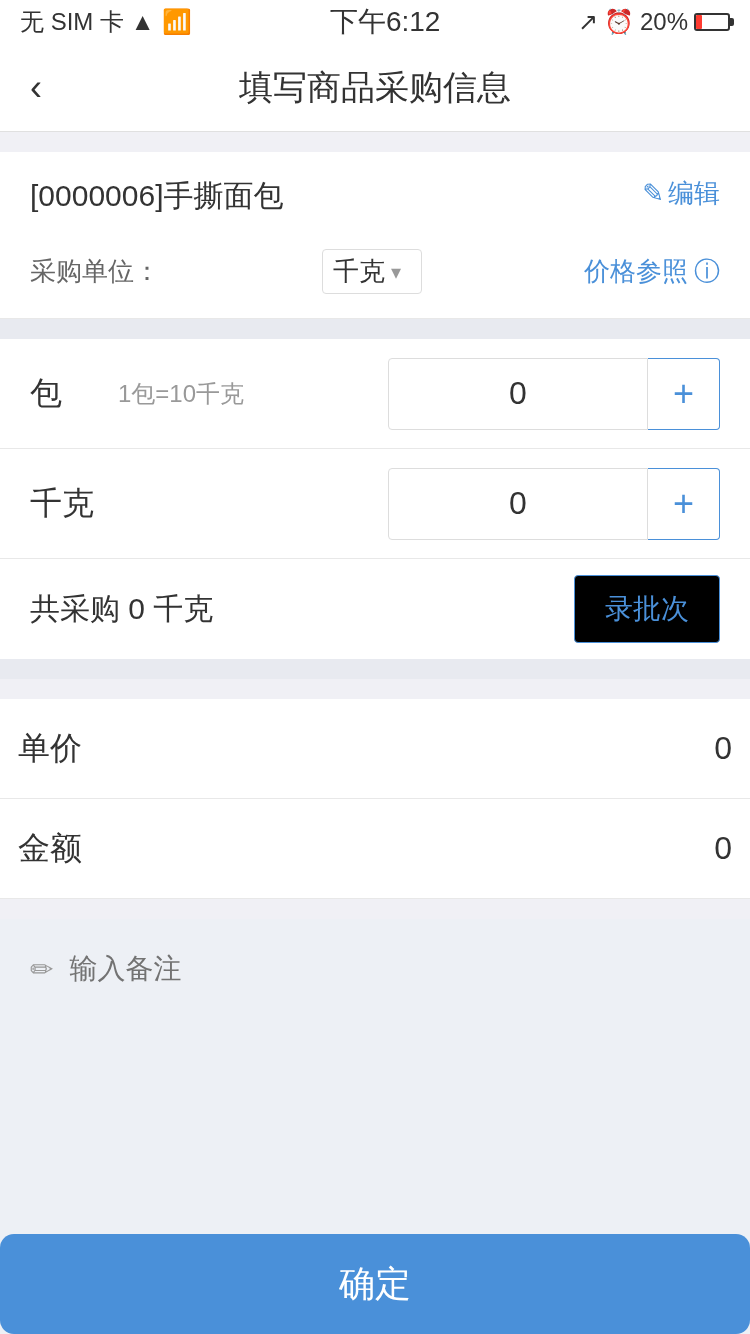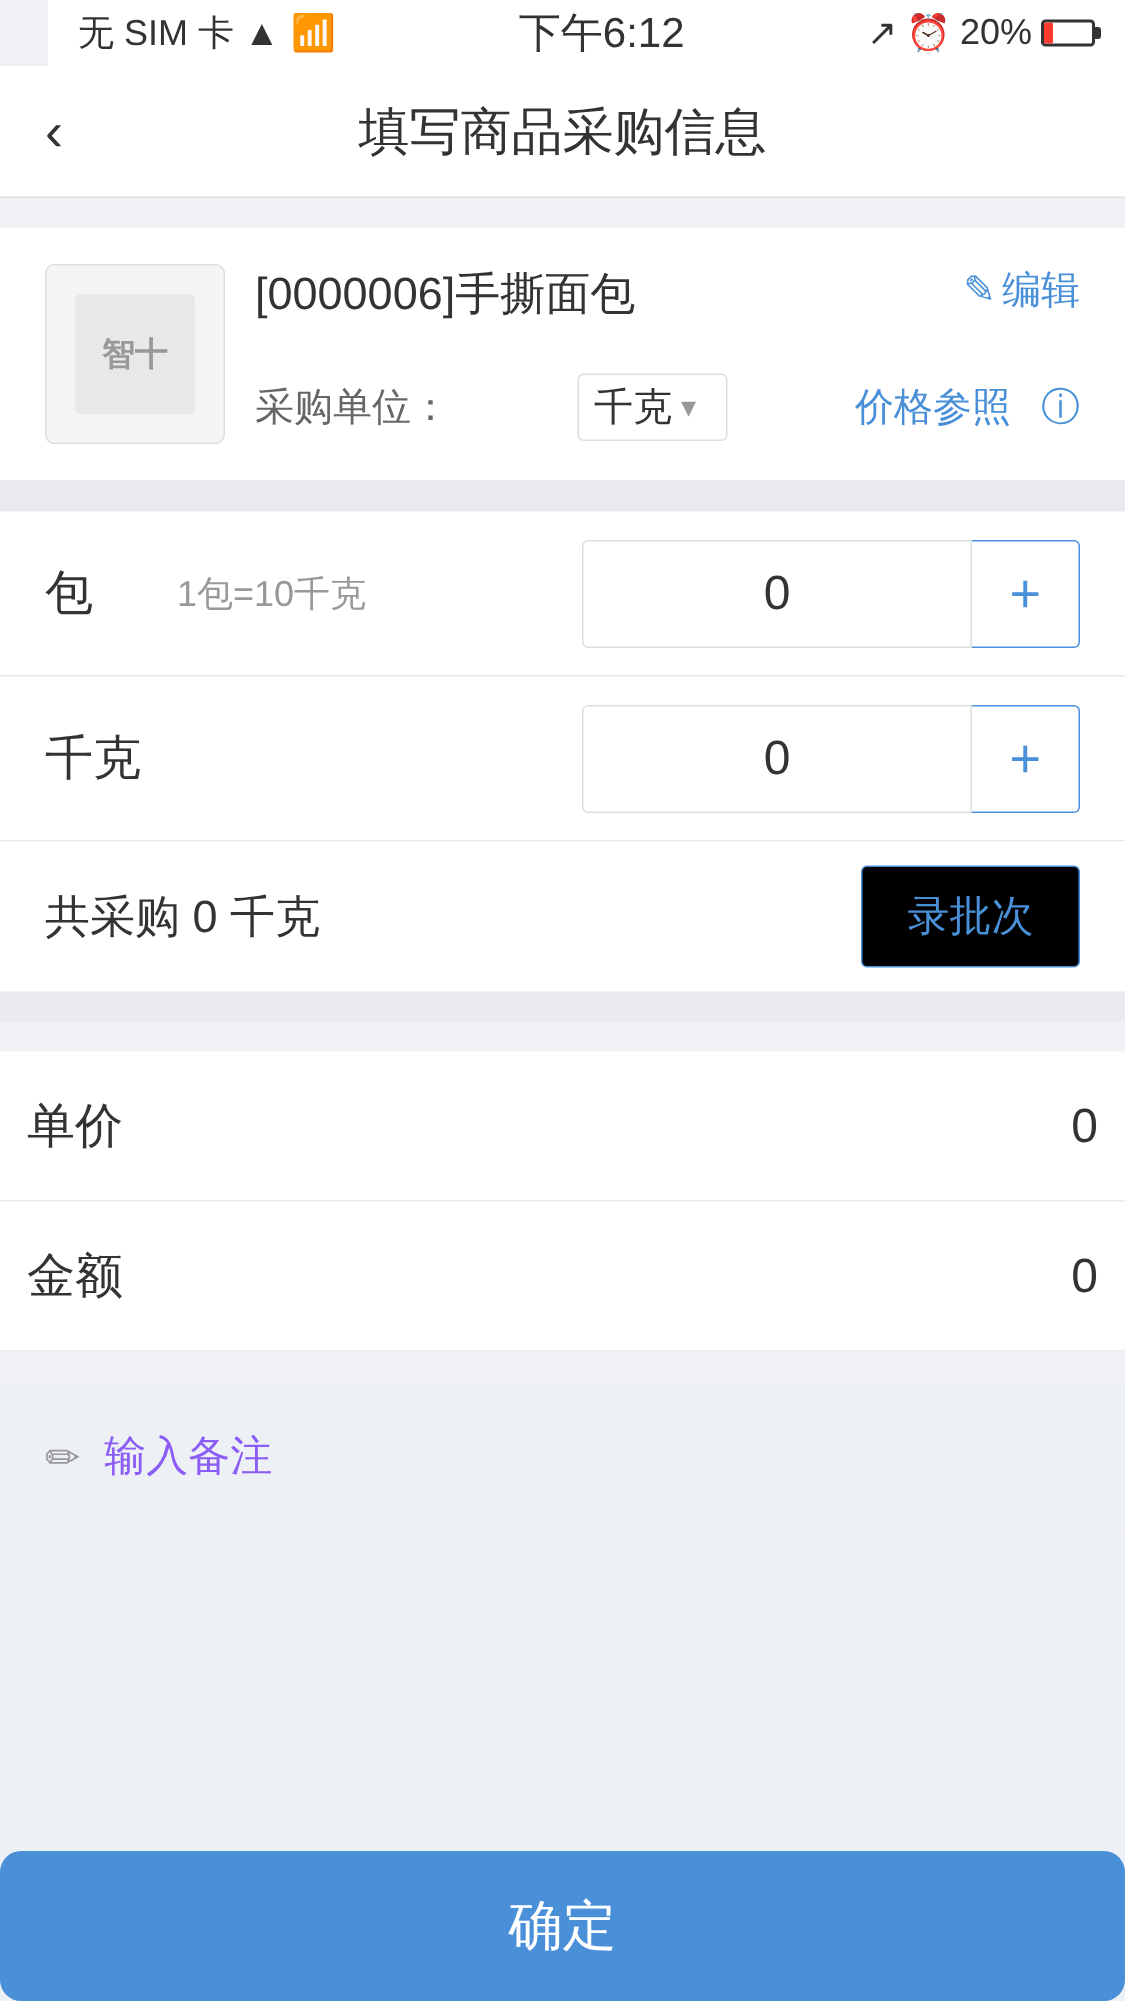--- a/index.html
+++ b/index.html
@@ -16,21 +16,20 @@
     
     .status-bar {
       height: 44px;
       background: #fff;
       display: flex;
       align-items: center;
       justify-content: space-between;
       padding: 0 20px;
       font-size: 24px;
       color: #333;
-      margin-left: 32px;
     }
     .status-left { display: flex; align-items: center; gap: 8px; }
     .status-center { font-size: 28px; font-weight: 500; }
     .status-right { display: flex; align-items: center; gap: 6px; font-size: 24px; }
     .battery {
       width: 36px; height: 18px;
       border: 2px solid #333;
       border-radius: 3px;
       position: relative;
       display: inline-flex;
@@ -149,21 +148,21 @@
       align-items: center;
       gap: 6px;
       cursor: pointer;
     }
     .unit-select-arrow { font-size: 20px; color: #999; }
     .price-ref {
       color: #4a90d9;
       font-size: 26px;
       display: flex;
       align-items: center;
-      gap: 20px;
+      gap: 6px;
       cursor: pointer;
     }
 
     
     .section-divider {
       height: 20px;
       background: #e8eaf0;
     }
 
     
@@ -276,21 +275,21 @@
       align-items: center;
       gap: 16px;
       min-height: 100px;
     }
     .notes-icon {
       font-size: 28px;
       color: #999;
     }
     .notes-text {
       font-size: 28px;
-      color: #8b5cf6;
+      color: #737373;
     }
 
     
     .content-spacer {
       background: #edf0f5;
       flex: 1;
       min-height: 320px;
     }
 
     
@@ -328,23 +327,20 @@
     </span>
   </div>
 </div>
 
 <div class="nav-bar">
   <span class="nav-back">‹</span>
   <span class="nav-title">填写商品采购信息</span>
 </div>
 
 <div class="product-card">
-  <div class="product-image">
-    <div class="product-image-inner">智十</div>
-  </div>
   <div class="product-info">
     <div class="product-name-row">
       <span class="product-name">[0000006]手撕面包</span>
       <span class="edit-btn">
         <span>✎</span>
         <span>编辑</span>
       </span>
     </div>
     <div class="unit-row">
       <span class="unit-label">采购单位：</span>

